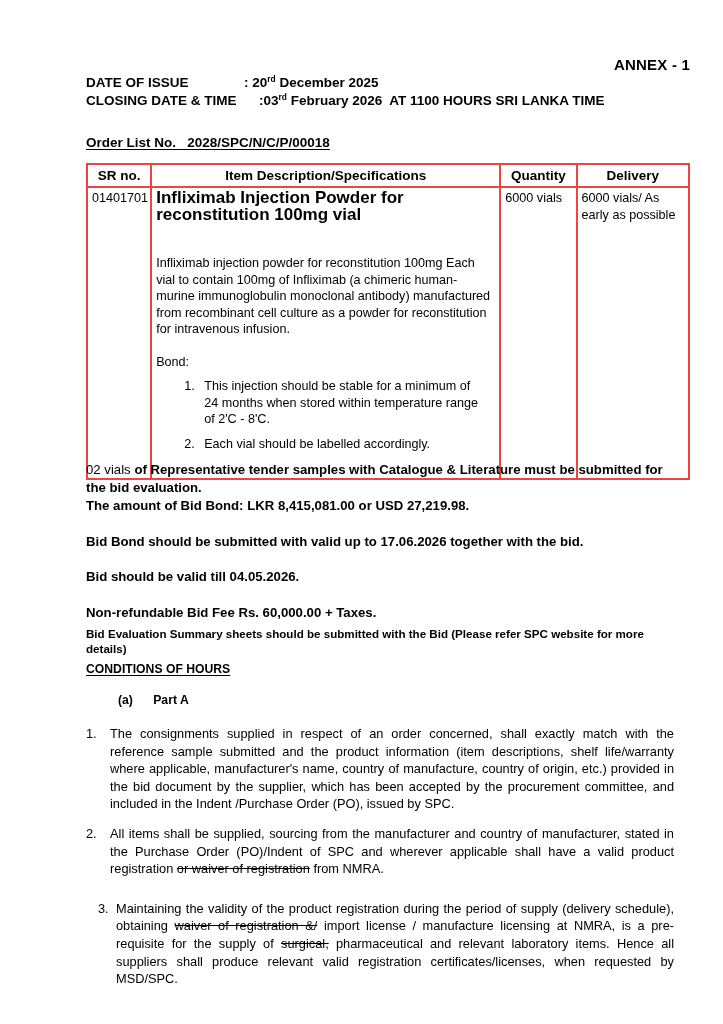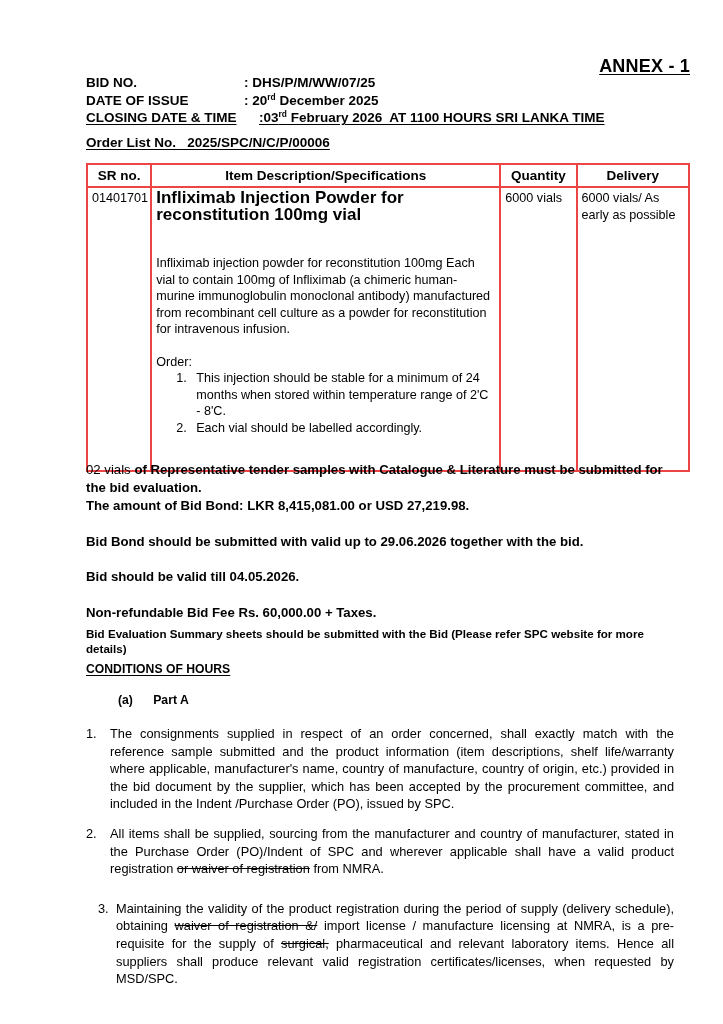--- a/index.html
+++ b/index.html
@@ -27,22 +27,21 @@
   
   .annex-row {
     position: absolute;
     top: 56px;
     left: 86px;
     width: 604px;
     text-align: right;
   }
   .annex-label {
     font-weight: bold;
-    font-size: 18px;
-    text-decoration: underline;
+    font-size: 15px;
     text-underline-offset: 2px;
     letter-spacing: 0.2px;
   }
 
   
   .hdr {
     position: absolute;
     top: 74px;
     left: 86px;
     width: 604px;
@@ -52,21 +51,20 @@
   }
   .hdr-line {
     display: flex;
     white-space: pre;
   }
   .hdr-line .k { display: inline-block; }
   .hdr-line.k1 .k { width: 158px; }
   .hdr-line.k2 .k { width: 158px; }
   .hdr-line.k3 .k { width: 173px; }
   .hdr-line.underlined {
-    text-decoration: underline;
     text-underline-offset: 2px;
   }
   sup { font-size: 0.62em; vertical-align: super; line-height: 0; }
 
   .orderlist {
     position: absolute;
     top: 135px;
     left: 86px;
     font-weight: bold;
     font-size: 13.5px;
@@ -125,21 +123,21 @@
   td.c-desc .note-head {
     margin-top: 16px;
   }
   ol.note-list {
     margin: 0;
     padding-left: 34px;
     list-style-position: outside;
   }
   ol.note-list li {
     padding-left: 6px;
-    margin: 0;
+    margin: 8px;
   }
 
   
   .stmts {
     position: absolute;
     top: 461px;
     left: 86px;
     width: 592px;
   }
   .stmt {
@@ -210,35 +208,31 @@
 </head>
 <body>
 
 <div class="page">
 
   <div class="annex-row">
     <span class="annex-label">ANNEX - 1</span>
   </div>
 
   <div class="hdr">
-    <div class="hdr-line k1">
-      <span class="k">BID NO.</span>
-      <span>: DHS/P/M/WW/07/25</span>
-    </div>
     <div class="hdr-line k2">
       <span class="k">DATE OF ISSUE</span>
       <span><span>: 20</span><sup>rd</sup><span> December 2025</span></span>
     </div>
     <div class="hdr-line k3 underlined">
       <span class="k">CLOSING DATE &amp; TIME</span>
       <span><span>:03</span><sup>rd</sup><span> February 2026  AT 1100 HOURS SRI LANKA TIME</span></span>
     </div>
   </div>
 
-  <div class="orderlist">Order List No.   2025/SPC/N/C/P/00006</div>
+  <div class="orderlist">Order List No.   2028/SPC/N/C/P/00018</div>
 
   <table class="spec">
     <colgroup>
       <col class="col-sr">
         <col class="col-desc">
         <col class="col-qty">
         <col class="col-del">
     </colgroup>
     <thead>
       <tr>
@@ -247,36 +241,36 @@
         <th>Quantity</th>
         <th>Delivery</th>
       </tr>
     </thead>
     <tbody>
       <tr>
         <td class="c-sr">01401701</td>
         <td class="c-desc">
           <span class="title">Infliximab Injection Powder for reconstitution 100mg vial</span>
           <div class="body-p">Infliximab injection powder for reconstitution 100mg Each vial to contain 100mg of Infliximab (a chimeric human-murine immunoglobulin monoclonal antibody) manufactured from recombinant cell culture as a powder for reconstitution for intravenous infusion.</div>
-          <div class="note-head">Order:</div>
+          <div class="note-head">Bond:</div>
           <ol class="note-list">
             <li>This injection should be stable for a minimum of 24 months when stored within temperature range of 2'C - 8'C.</li>
             <li>Each vial should be labelled accordingly.</li>
           </ol>
         </td>
         <td class="c-qty">6000 vials</td>
         <td class="c-del">6000 vials/ As early as possible</td>
       </tr>
     </tbody>
   </table>
 
   <div class="stmts">
     <p class="stmt"><span class="reg">02 vials</span><span> of Representative tender samples with Catalogue &amp; Literature must be submitted for the bid evaluation.</span></p>
     <p class="stmt gap-lg">The amount of Bid Bond: LKR 8,415,081.00 or USD 27,219.98.</p>
-    <p class="stmt gap-xl">Bid Bond should be submitted with valid up to 29.06.2026 together with the bid.</p>
+    <p class="stmt gap-xl">Bid Bond should be submitted with valid up to 17.06.2026 together with the bid.</p>
     <p class="stmt gap-xl">Bid should be valid till 04.05.2026.</p>
     <p class="stmt gap-xl">Non-refundable Bid Fee Rs. 60,000.00 + Taxes.</p>
     <p class="stmt-small">Bid Evaluation Summary sheets should be submitted with the Bid (Please refer SPC website for more details)</p>
   </div>
 
   <div class="cond-title">CONDITIONS OF HOURS</div>
   <div class="part-a"><span>(a)</span>      <span>Part A</span></div>
 
   <div class="conds">
 

